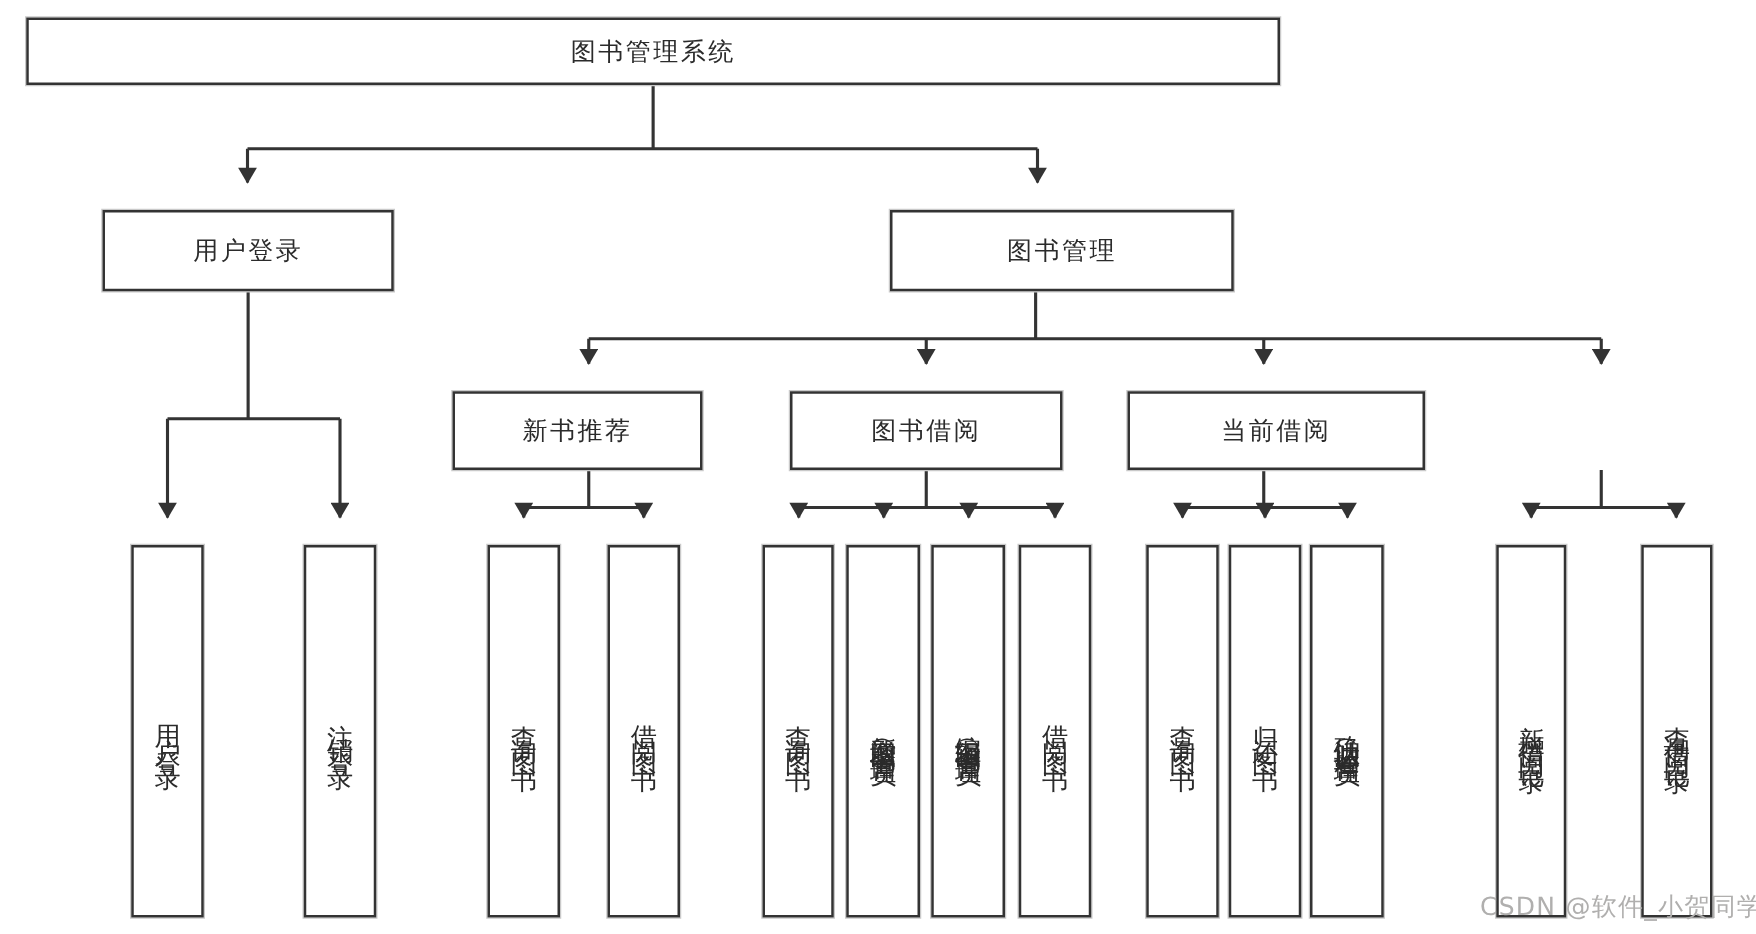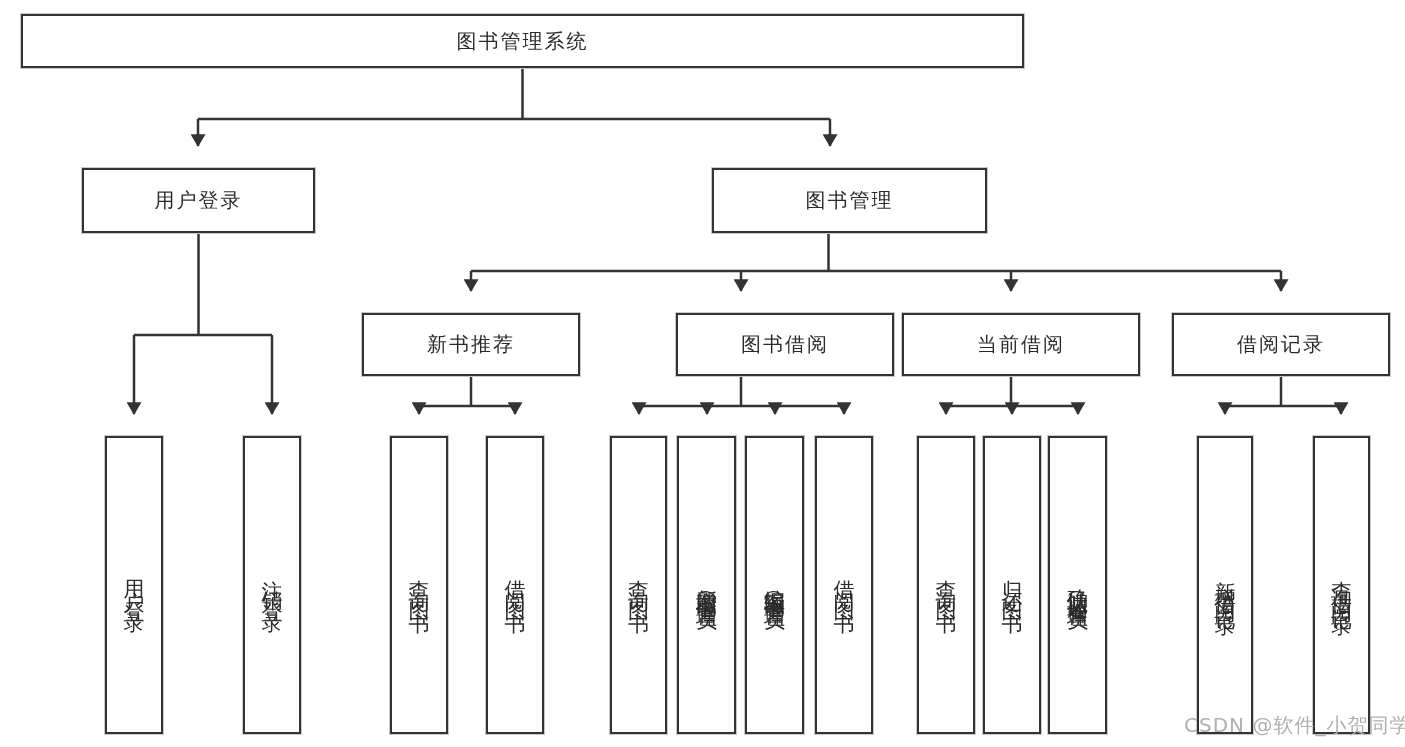--- a/index.html
+++ b/index.html
@@ -96,31 +96,28 @@
     <span>图书管理系统</span>
   </div>
 
   <div class="node" style="left:82px;top:168px;width:233px;height:65px;">
     <span>用户登录</span>
   </div>
   <div class="node" style="left:712px;top:168px;width:275px;height:65px;">
     <span>图书管理</span>
   </div>
 
-  <div class="node" style="left:362px;top:313px;width:218px;height:63px;">
+  <div class="node" style="left:362px;top:313px;width:200px;height:63px;">
     <span>新书推荐</span>
   </div>
-  <div class="node" style="left:632px;top:313px;width:218px;height:63px;margin-left:44px;">
+  <div class="node" style="left:632px;top:313px;width:218px;height:63px;">
     <span>图书借阅</span>
   </div>
   <div class="node" style="left:902px;top:313px;width:238px;height:63px;">
     <span>当前借阅</span>
-  </div>
-  <div class="node" style="left:1172px;top:313px;width:218px;height:63px;">
-    <span>借阅记录</span>
   </div>
 
   <div class="node v" style="left:105px;top:436px;width:58px;height:298px;">
     <span>用户登录</span>
   </div>
   <div class="node v" style="left:243px;top:436px;width:58px;height:298px;">
     <span>注销登录</span>
   </div>
 
   <div class="node v" style="left:390px;top:436px;width:58px;height:298px;">

